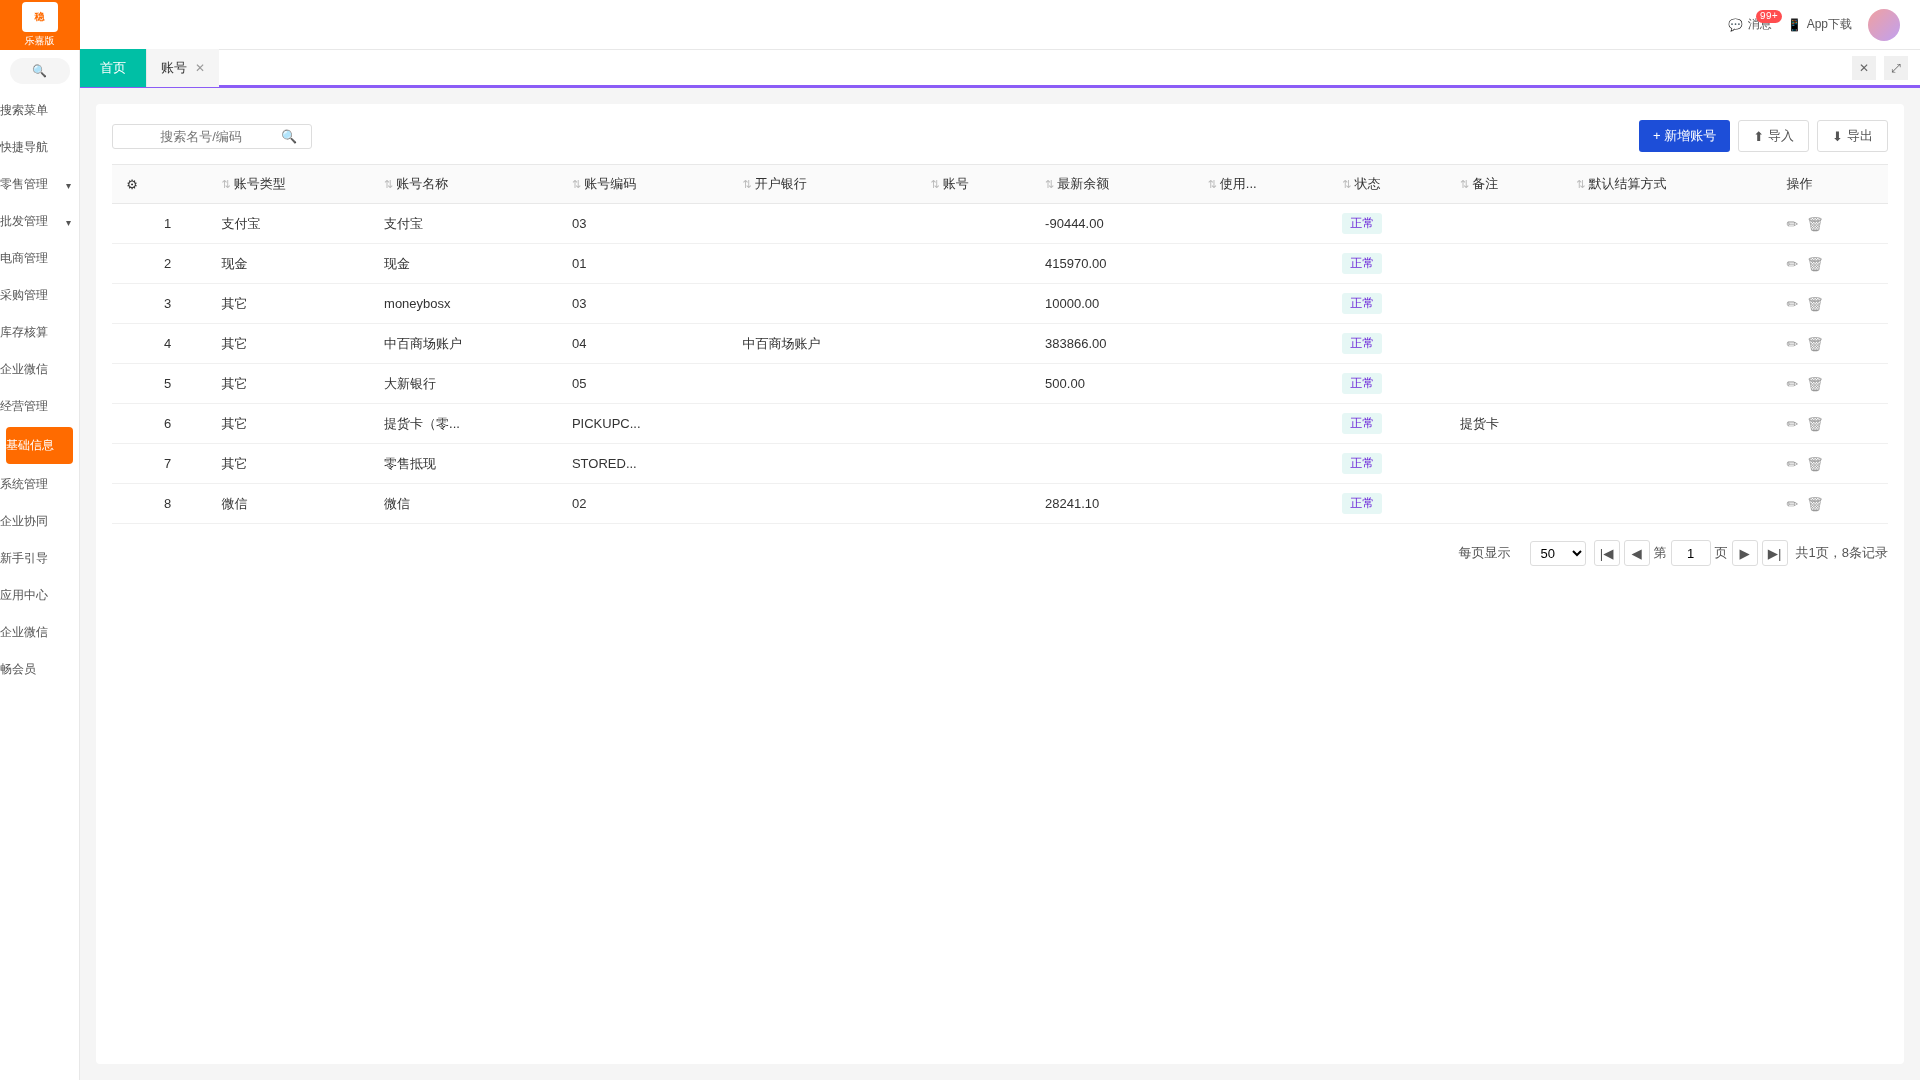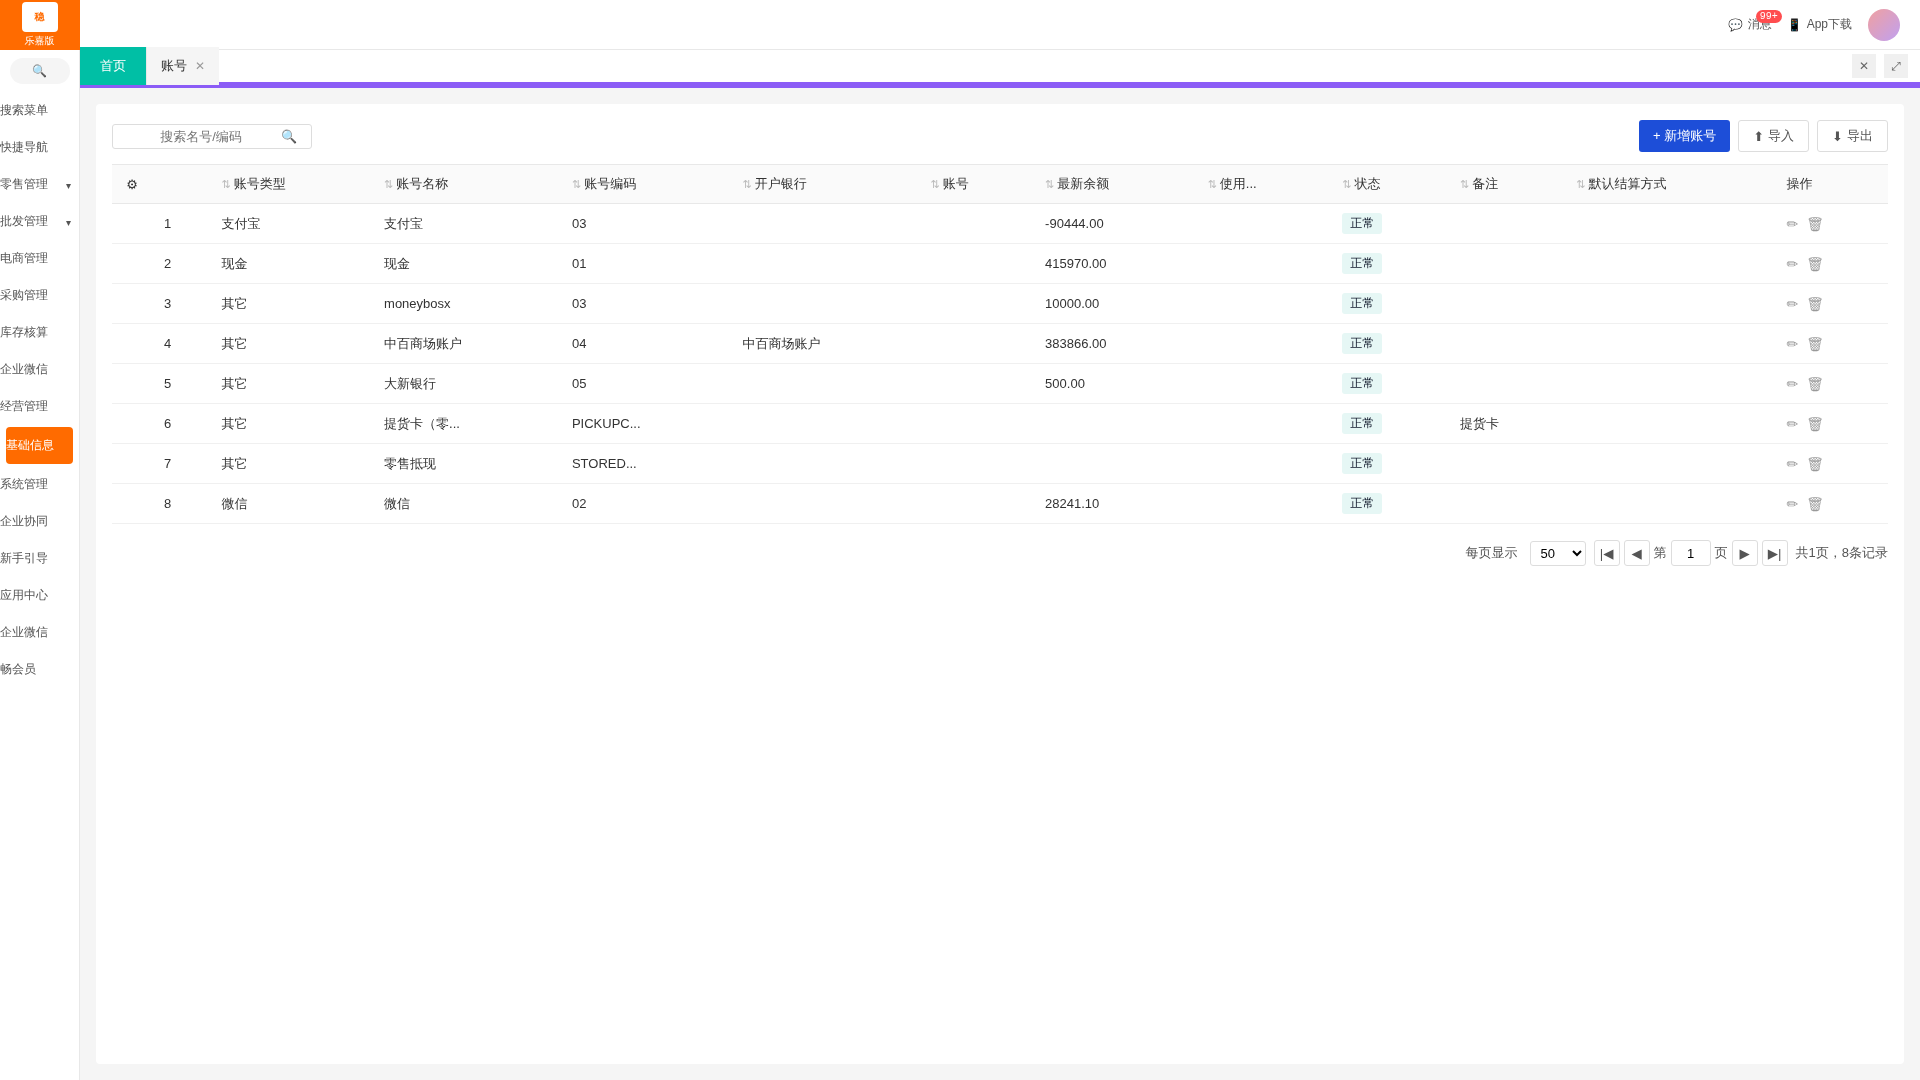--- a/index.html
+++ b/index.html
@@ -136,21 +136,21 @@
       height: 100%;
       background: linear-gradient(135deg, #f0a0a0, #c0a0f0);
     }
 
     
     .tab-bar {
       height: 38px;
       background: #fff;
       display: flex;
       align-items: center;
-      border-bottom: 6px solid #8b5cf6;
+      border-bottom: 3px solid #8b5cf6;
       flex-shrink: 0;
     }
     .tab-home {
       padding: 0 20px;
       height: 38px;
       display: flex;
       align-items: center;
       background: #00bfa5;
       color: #fff;
       cursor: pointer;
@@ -293,21 +293,21 @@
     }
     tbody td {
       padding: 9px 12px;
       color: #333;
       white-space: nowrap;
     }
     tbody td:first-child { text-align: center; color: #999; }
     .status-badge {
       display: inline-block;
       background: #e6f7f5;
-      color: #0f172a;
+      color: #6d28d9;
       border-radius: 3px;
       padding: 2px 8px;
       font-size: 12px;
     }
     .action-icons {
       display: flex;
       gap: 8px;
       align-items: center;
     }
     .action-icon {
@@ -326,21 +326,21 @@
       align-items: center;
       justify-content: flex-end;
       gap: 8px;
       padding: 16px 0 0 0;
       font-size: 13px;
       color: #555;
     }
     .page-size-select {
       display: flex;
       align-items: center;
-      gap: 12px;
+      gap: 19px;
       margin-left: 24px;
     }
     .select-box {
       border: 1px solid #ddd;
       border-radius: 3px;
       padding: 3px 6px;
       font-size: 13px;
       cursor: pointer;
       background: #fff;
     }

